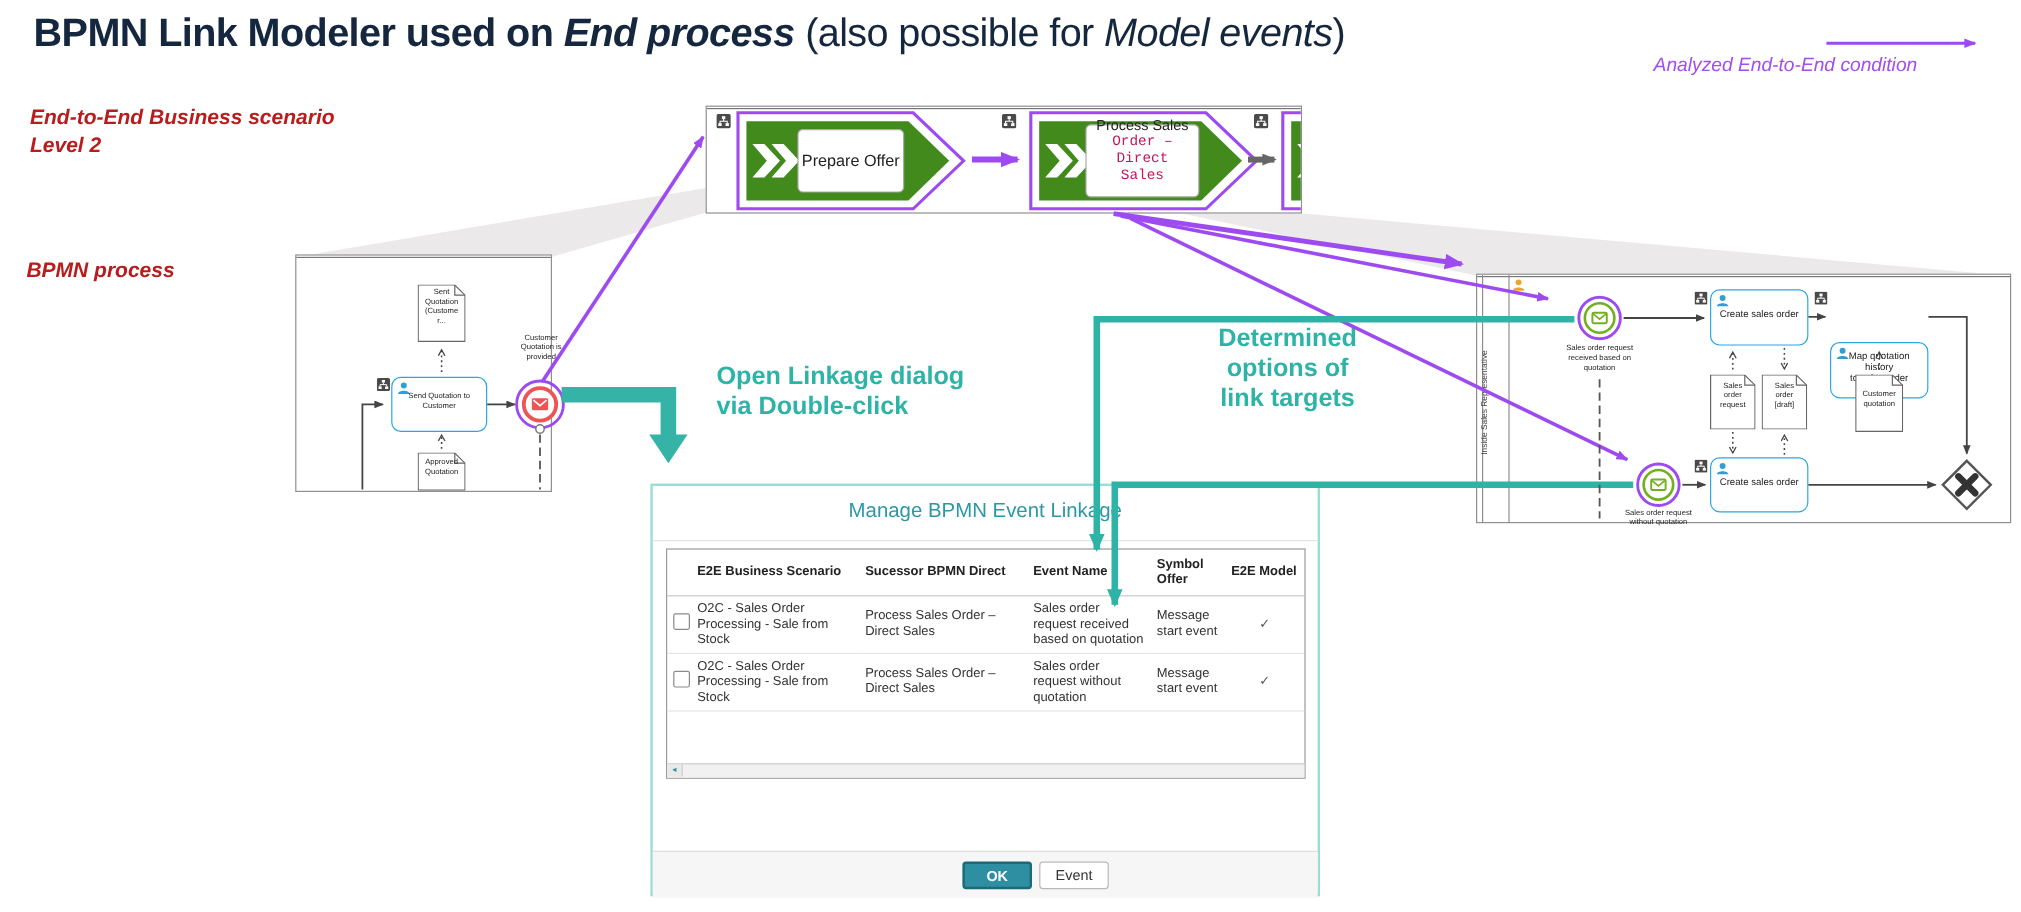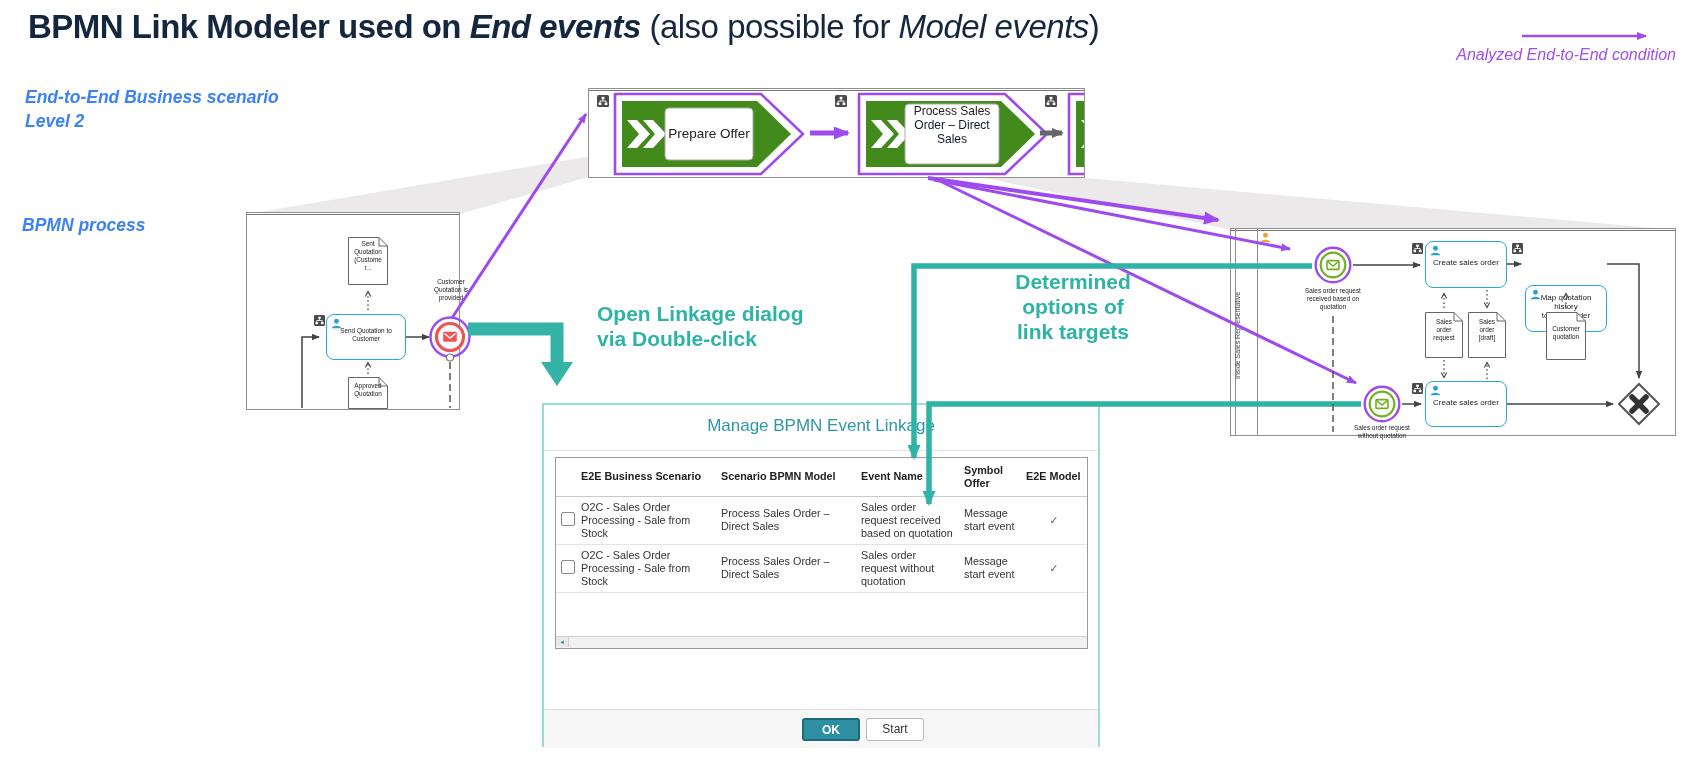--- a/index.html
+++ b/index.html
@@ -7,31 +7,31 @@
          font-family:"Liberation Sans",sans-serif;}
   .abs{position:absolute;}
   .ml{white-space:pre-line;}
   svg.layer{position:absolute;left:0;top:0;pointer-events:none;}
   
   .title{left:28px;top:8px;font-size:33px;color:#14273e;letter-spacing:-0.5px;white-space:nowrap;}
   .title .b{font-weight:800;text-align:right;}
   .title .bi{font-weight:800;font-style:italic;}
   .title .i{font-style:italic;}
   
-  .seclabel{font-size:17.5px;font-weight:bold;font-style:italic;color:#3b82f6;line-height:1.35;}
-  
-  .legend{left:1378px;top:46px;width:298px;text-align:right;font-size:16px;font-style:italic;color:#a24df0;}
+  .seclabel{font-size:17.5px;font-weight:bold;font-style:italic;color:#b91c1c;line-height:1.35;}
+  
+  .legend{left:1378px;top:46px;width:298px;text-align:left;font-size:16px;font-style:italic;color:#a24df0;}
   
   .panel{position:absolute;background:#fff;border:1px solid #8f8f8f;box-sizing:border-box;}
   .panel::before{content:"";position:absolute;left:0;right:0;top:1px;border-top:1px solid #777;}
   
   .chev{position:absolute;width:194px;height:84px;}
   .chev .txt{position:absolute;left:54px;top:16px;width:84px;height:52px;display:flex;flex-direction:column;
              align-items:center;justify-content:center;text-align:center;font-size:13.5px;color:#222;line-height:1.15;}
-  .chev .txt .dim{color:#0f172a;}
+  .chev .txt .dim{color:#be185d;font-family:Liberation Mono, monospace;}
   
   .teal-note{font-size:21px;font-weight:800;color:#2eb3a7;line-height:1.18;}
   
   .task{position:absolute;background:#fff;border:1.8px solid #29a8e0;border-radius:8px;box-sizing:border-box;}
   .task .tlabel{position:absolute;left:2px;right:2px;top:45%;transform:translateY(-50%);
                 text-align:center;color:#222;}
   .task .pico{position:absolute;left:4px;top:3px;}
   .doc{position:absolute;box-sizing:border-box;}
   .doc span{position:relative;z-index:1;display:block;text-align:center;color:#222;}
   .docbg{position:absolute;left:0;top:0;z-index:0;}
@@ -78,21 +78,21 @@
       </symbol>
     </defs>
   </svg>
 
   <svg class="layer" width="1684" height="760">
     <polygon points="248,214 460,214 592,176 592,156" fill="#ebe9e9"></polygon>
     <polygon points="985,178 1086,178 1676,230 1232,230" fill="#ebe9e9"></polygon>
   </svg>
 
   <div class="abs title">
-    <span class="b">BPMN Link Modeler used on </span><span class="bi">End events </span><span>(also possible for </span><span class="i">Model events</span><span>)</span>
+    <span class="b">BPMN Link Modeler used on </span><span class="bi">End process </span><span>(also possible for </span><span class="i">Model events</span><span>)</span>
   </div>
 
   <div class="abs legend">Analyzed End-to-End condition</div>
 
   <div class="abs seclabel ml" style="left:25px;top:86px;">End-to-End Business scenario
 Level 2</div>
   <div class="abs seclabel" style="left:22px;top:214px;">BPMN process</div>
 
   <div class="panel" style="left:588px;top:88px;width:497px;height:90px;overflow:hidden;">
     <svg class="smico" style="left:8px;top:6px;">
@@ -200,21 +200,21 @@
             <col style="width:140px">
             <col style="width:140px">
             <col style="width:103px">
             <col style="width:62px">
             <col style="width:66px">
           </colgroup>
         <thead>
           <tr>
             <th></th>
             <th>E2E Business Scenario</th>
-            <th>Scenario BPMN Model</th>
+            <th>Sucessor BPMN Direct</th>
             <th>Event Name</th>
             <th>Symbol Offer</th>
             <th>E2E Model</th>
           </tr>
         </thead>
         <tbody>
           <tr>
             <td><span class="cbx"></span></td>
             <td>O2C - Sales Order Processing - Sale from Stock</td>
             <td>Process Sales Order – Direct Sales</td>
@@ -231,21 +231,21 @@
             <td style="text-align:center;color:#555;">✓</td>
           </tr>
         </tbody>
       </table>
       <div class="scrollbar">
         <div class="sbtn">◂</div>
       </div>
     </div>
     <div class="dlg-footer">
       <div class="btn btn-ok">OK</div>
-      <div class="btn btn-cancel">Start</div>
+      <div class="btn btn-cancel">Event</div>
     </div>
   </div>
 
   <div class="panel" style="left:1230px;top:228px;width:446px;height:208px;">
     <div class="vline" style="left:4px;top:0;height:206px;"></div>
     <div class="vline" style="left:26px;top:0;height:206px;"></div>
   </div>
   <div class="vlabel" style="left:1234px;top:250px;height:170px;">Inside Sales Representative</div>
   <svg class="abs" style="left:1260px;top:232px;width:11px;height:11px;color:#f0a22e;">
       <use href="#sym-person"></use>

